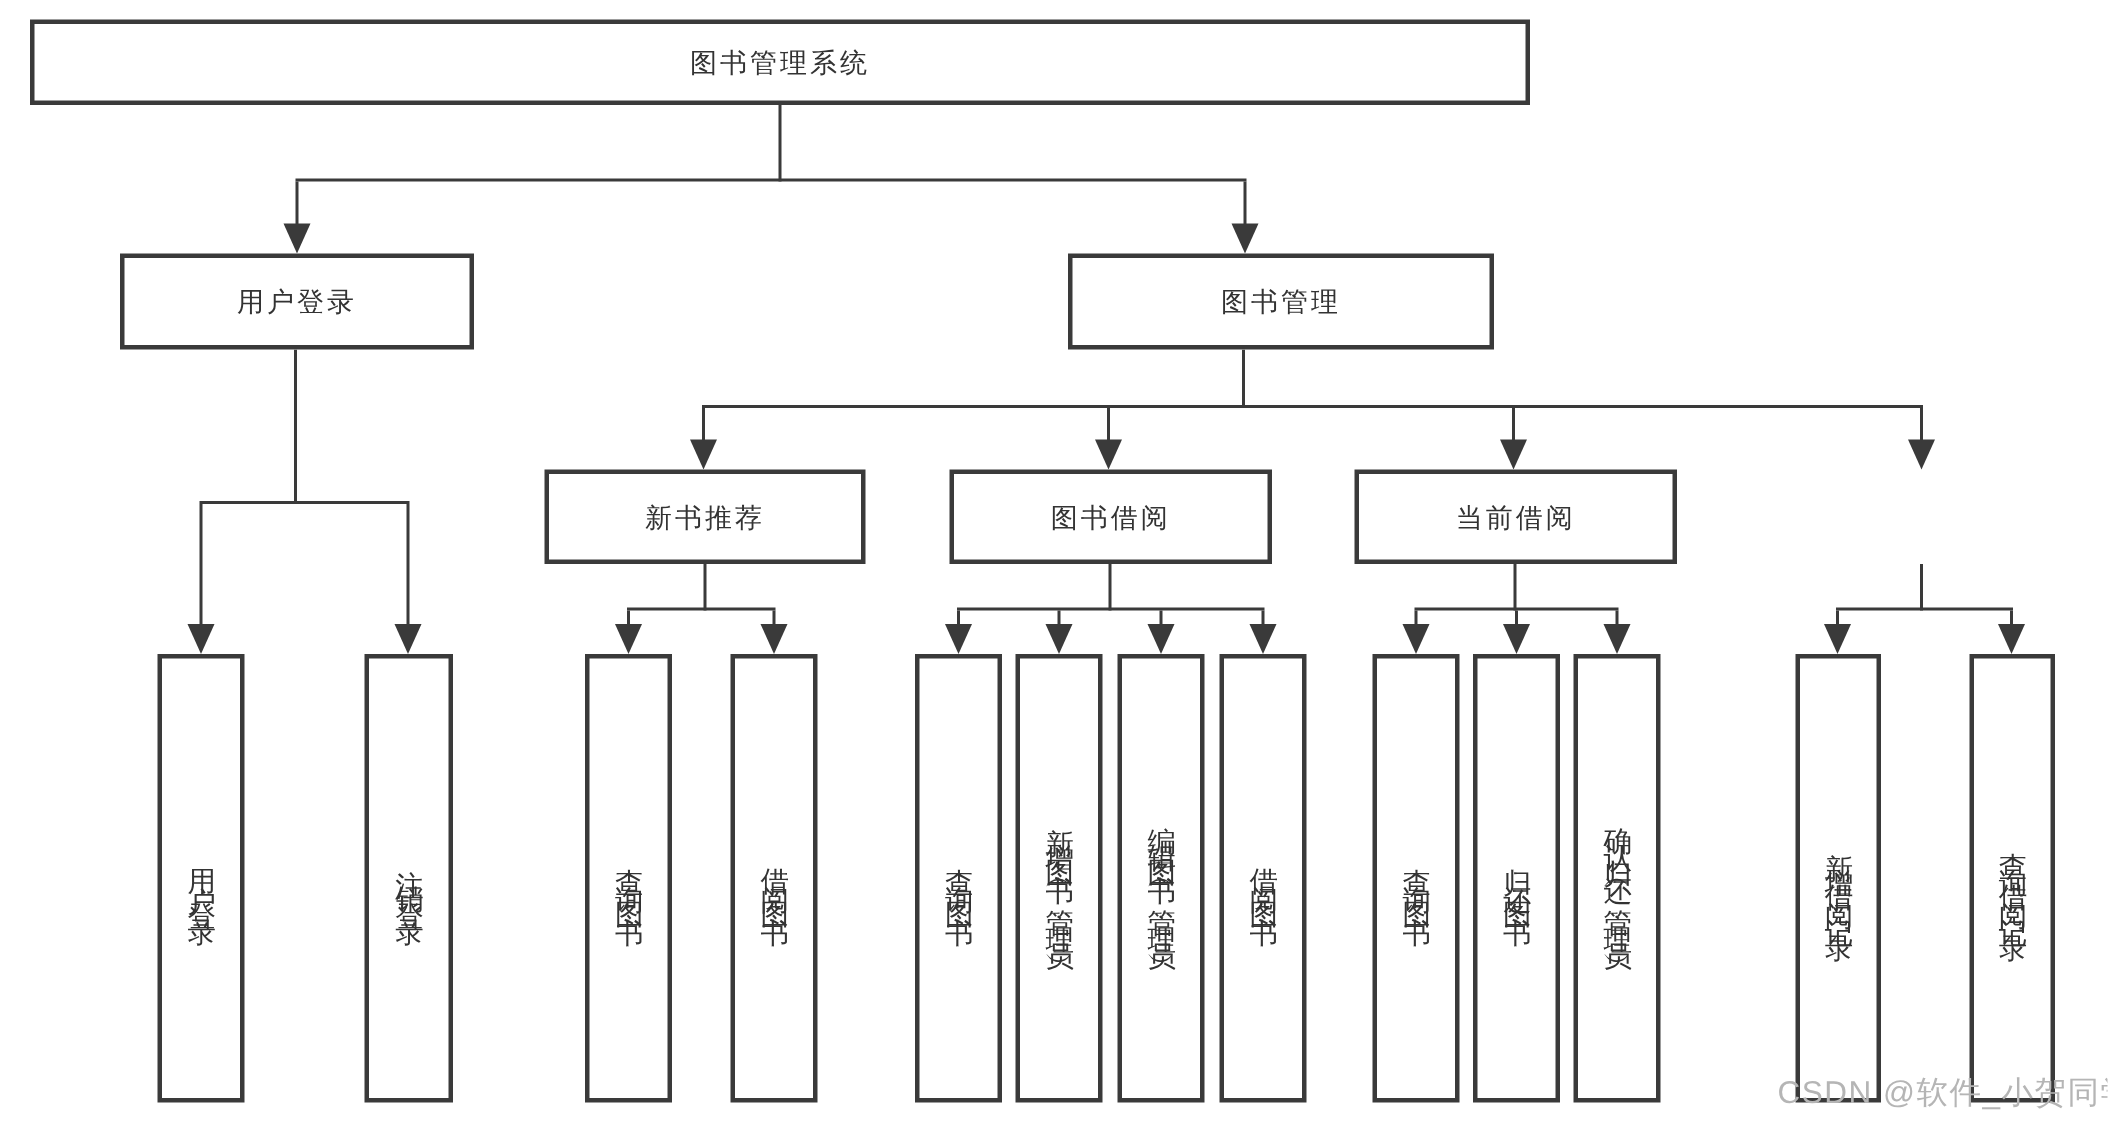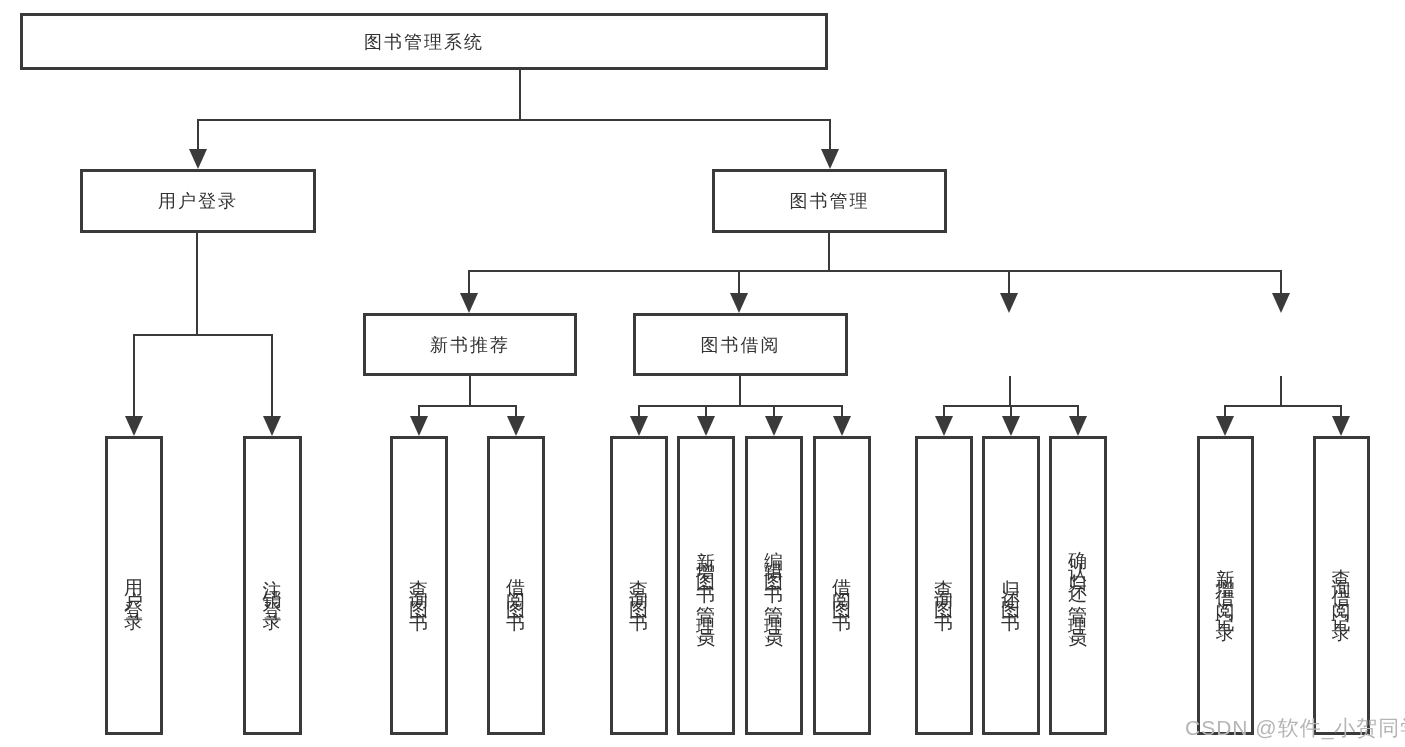--- a/index.html
+++ b/index.html
@@ -82,35 +82,35 @@
     letter-spacing: 1px;
     white-space: nowrap;
     z-index: 3;
   }
 </style>
 </head>
 <body>
 
 <div class="canvas">
 
-  <div class="node" style="left:20px;top:13px;width:808px;height:57px">
+  <div class="node" style="left:20px;top:13px;width:1000px;height:57px">
     <span>图书管理系统</span>
   </div>
 
   <div class="vline" style="left:519px;top:70px;height:51px"></div>
   <div class="hline" style="left:197px;top:119px;width:634px"></div>
   <div class="vline" style="left:197px;top:121px;height:30px"></div>
   <div class="arrow" style="left:189px;top:149px"></div>
   <div class="vline" style="left:829px;top:121px;height:30px"></div>
   <div class="arrow" style="left:821px;top:149px"></div>
 
   <div class="node" style="left:80px;top:169px;width:236px;height:64px">
     <span>用户登录</span>
   </div>
-  <div class="node" style="left:712px;top:169px;width:235px;height:64px">
+  <div class="node" style="left:712px;top:169px;width:284px;height:64px">
     <span>图书管理</span>
   </div>
 
   <div class="vline" style="left:196px;top:233px;height:103px"></div>
   <div class="hline" style="left:133px;top:334px;width:140px"></div>
   <div class="vline" style="left:133px;top:336px;height:80px"></div>
   <div class="arrow" style="left:125px;top:416px"></div>
   <div class="vline" style="left:271px;top:336px;height:80px"></div>
   <div class="arrow" style="left:263px;top:416px"></div>
 
@@ -124,20 +124,23 @@
   <div class="arrow" style="left:1000px;top:293px"></div>
   <div class="vline" style="left:1280px;top:272px;height:22px"></div>
   <div class="arrow" style="left:1272px;top:293px"></div>
 
   <div class="node" style="left:363px;top:313px;width:214px;height:63px">
     <span>新书推荐</span>
   </div>
   <div class="node" style="left:633px;top:313px;width:215px;height:63px">
     <span>图书借阅</span>
   </div>
+  <div class="node" style="left:903px;top:313px;width:215px;height:63px">
+    <span>当前借阅</span>
+  </div>
 
   <div class="vline" style="left:469px;top:376px;height:31px"></div>
   <div class="hline" style="left:418px;top:405px;width:99px"></div>
   <div class="vline" style="left:418px;top:407px;height:9px"></div>
   <div class="arrow" style="left:410px;top:416px"></div>
   <div class="vline" style="left:515px;top:407px;height:9px"></div>
   <div class="arrow" style="left:507px;top:416px"></div>
 
   <div class="vline" style="left:739px;top:376px;height:31px"></div>
   <div class="hline" style="left:638px;top:405px;width:205px"></div>

